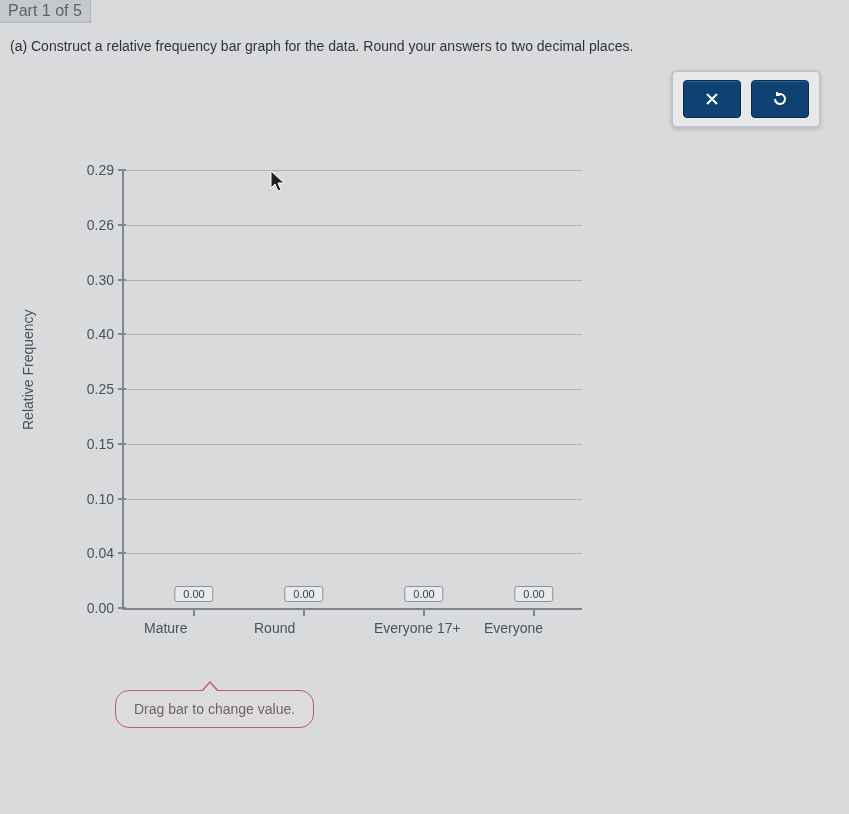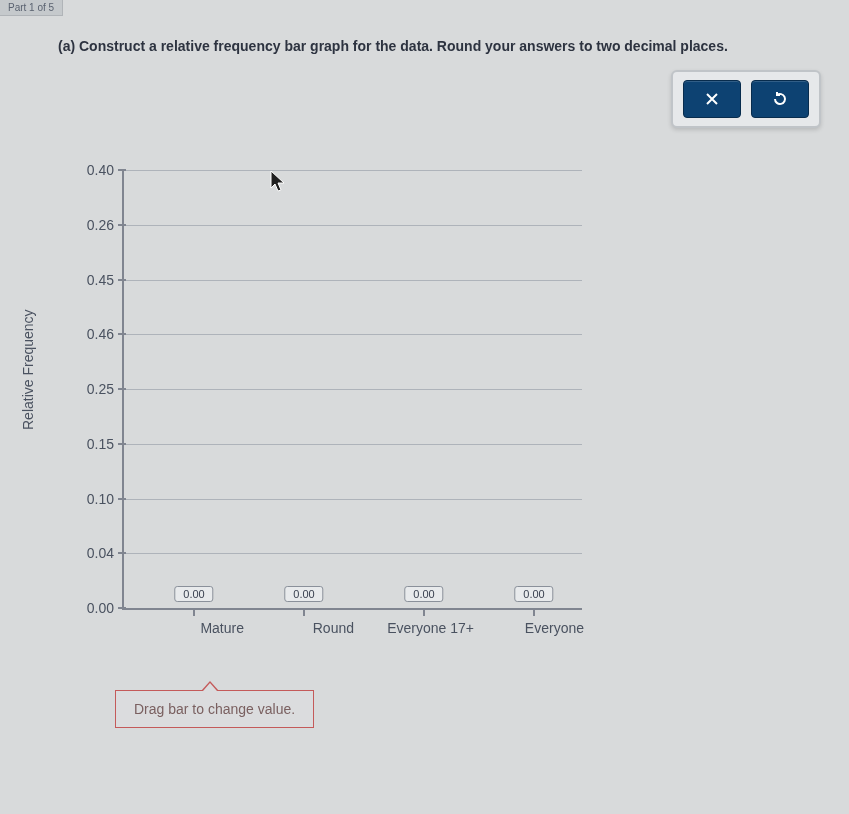--- a/index.html
+++ b/index.html
@@ -11,33 +11,32 @@
     color: #3a3f4a;
     position: relative;
     overflow: hidden;
   }
   .part-header {
     position: absolute;
     top: 0;
     left: 0;
     background: #c5c9cc;
     color: #5a6270;
-    font-size: 10px;
+    font-size: 16px;
     padding: 2px 8px;
     border-bottom: 1px solid #b0b4b8;
     border-right: 1px solid #b0b4b8;
   }
   .question {
     position: absolute;
     top: 38px;
     left: 10px;
     font-size: 14px;
     color: #2d3340;
-    font-weight: bold;
-    margin-left: 48px;
+    font-weight: normal;
   }
   .action-panel {
     position: absolute;
     top: 70px;
     right: 28px;
     background: #e6e8ea;
     border: 2px solid #c0c4c8;
     border-radius: 6px;
     padding: 8px 10px;
     display: flex;
@@ -131,40 +130,40 @@
     color: #3a4150;
     cursor: pointer;
   }
   .x-tick-label {
     position: absolute;
     top: 100%;
     padding-top: 12px;
     font-size: 14px;
     color: #4a5260;
     width: 100px;
-    text-align: right;
+    text-align: left;
     left: 50%;
     transform: translateX(-50%);
     line-height: 1.2;
   }
   .x-tick-mark {
     position: absolute;
     top: 100%;
     left: 50%;
     width: 2px;
     height: 8px;
     background: #808590;
     transform: translateX(-50%);
   }
   .tooltip-box {
     position: absolute;
     top: 530px;
     left: 65px;
     border: 1.5px solid #c45a5a;
-    border-radius: 0;
+    border-radius: 14px;
     padding: 10px 18px;
     font-size: 14px;
     color: #7a6060;
     background: #dbdcde;
   }
   .tooltip-pointer {
     position: absolute;
     top: -10px;
     left: 85px;
     width: 0;
@@ -210,27 +209,27 @@
       </svg>
   </div>
 </div>
 
 <div class="chart-wrap">
   <div class="y-axis-label">Relative Frequency</div>
 
   <div class="plot">
 
     <div class="gridline" style="top:0%"></div>
-    <div class="y-tick" style="top:0%">0.40</div>
+    <div class="y-tick" style="top:0%">0.29</div>
     <div class="gridline" style="top:12.5%"></div>
     <div class="y-tick" style="top:12.5%">0.26</div>
     <div class="gridline" style="top:25%"></div>
-    <div class="y-tick" style="top:25%">0.45</div>
+    <div class="y-tick" style="top:25%">0.30</div>
     <div class="gridline" style="top:37.5%"></div>
-    <div class="y-tick" style="top:37.5%">0.46</div>
+    <div class="y-tick" style="top:37.5%">0.40</div>
     <div class="gridline" style="top:50%"></div>
     <div class="y-tick" style="top:50%">0.25</div>
     <div class="gridline" style="top:62.5%"></div>
     <div class="y-tick" style="top:62.5%">0.15</div>
     <div class="gridline" style="top:75%"></div>
     <div class="y-tick" style="top:75%">0.10</div>
     <div class="gridline" style="top:87.5%"></div>
     <div class="y-tick" style="top:87.5%">0.04</div>
     <div class="y-tick" style="top:100%">0.00</div>
 

